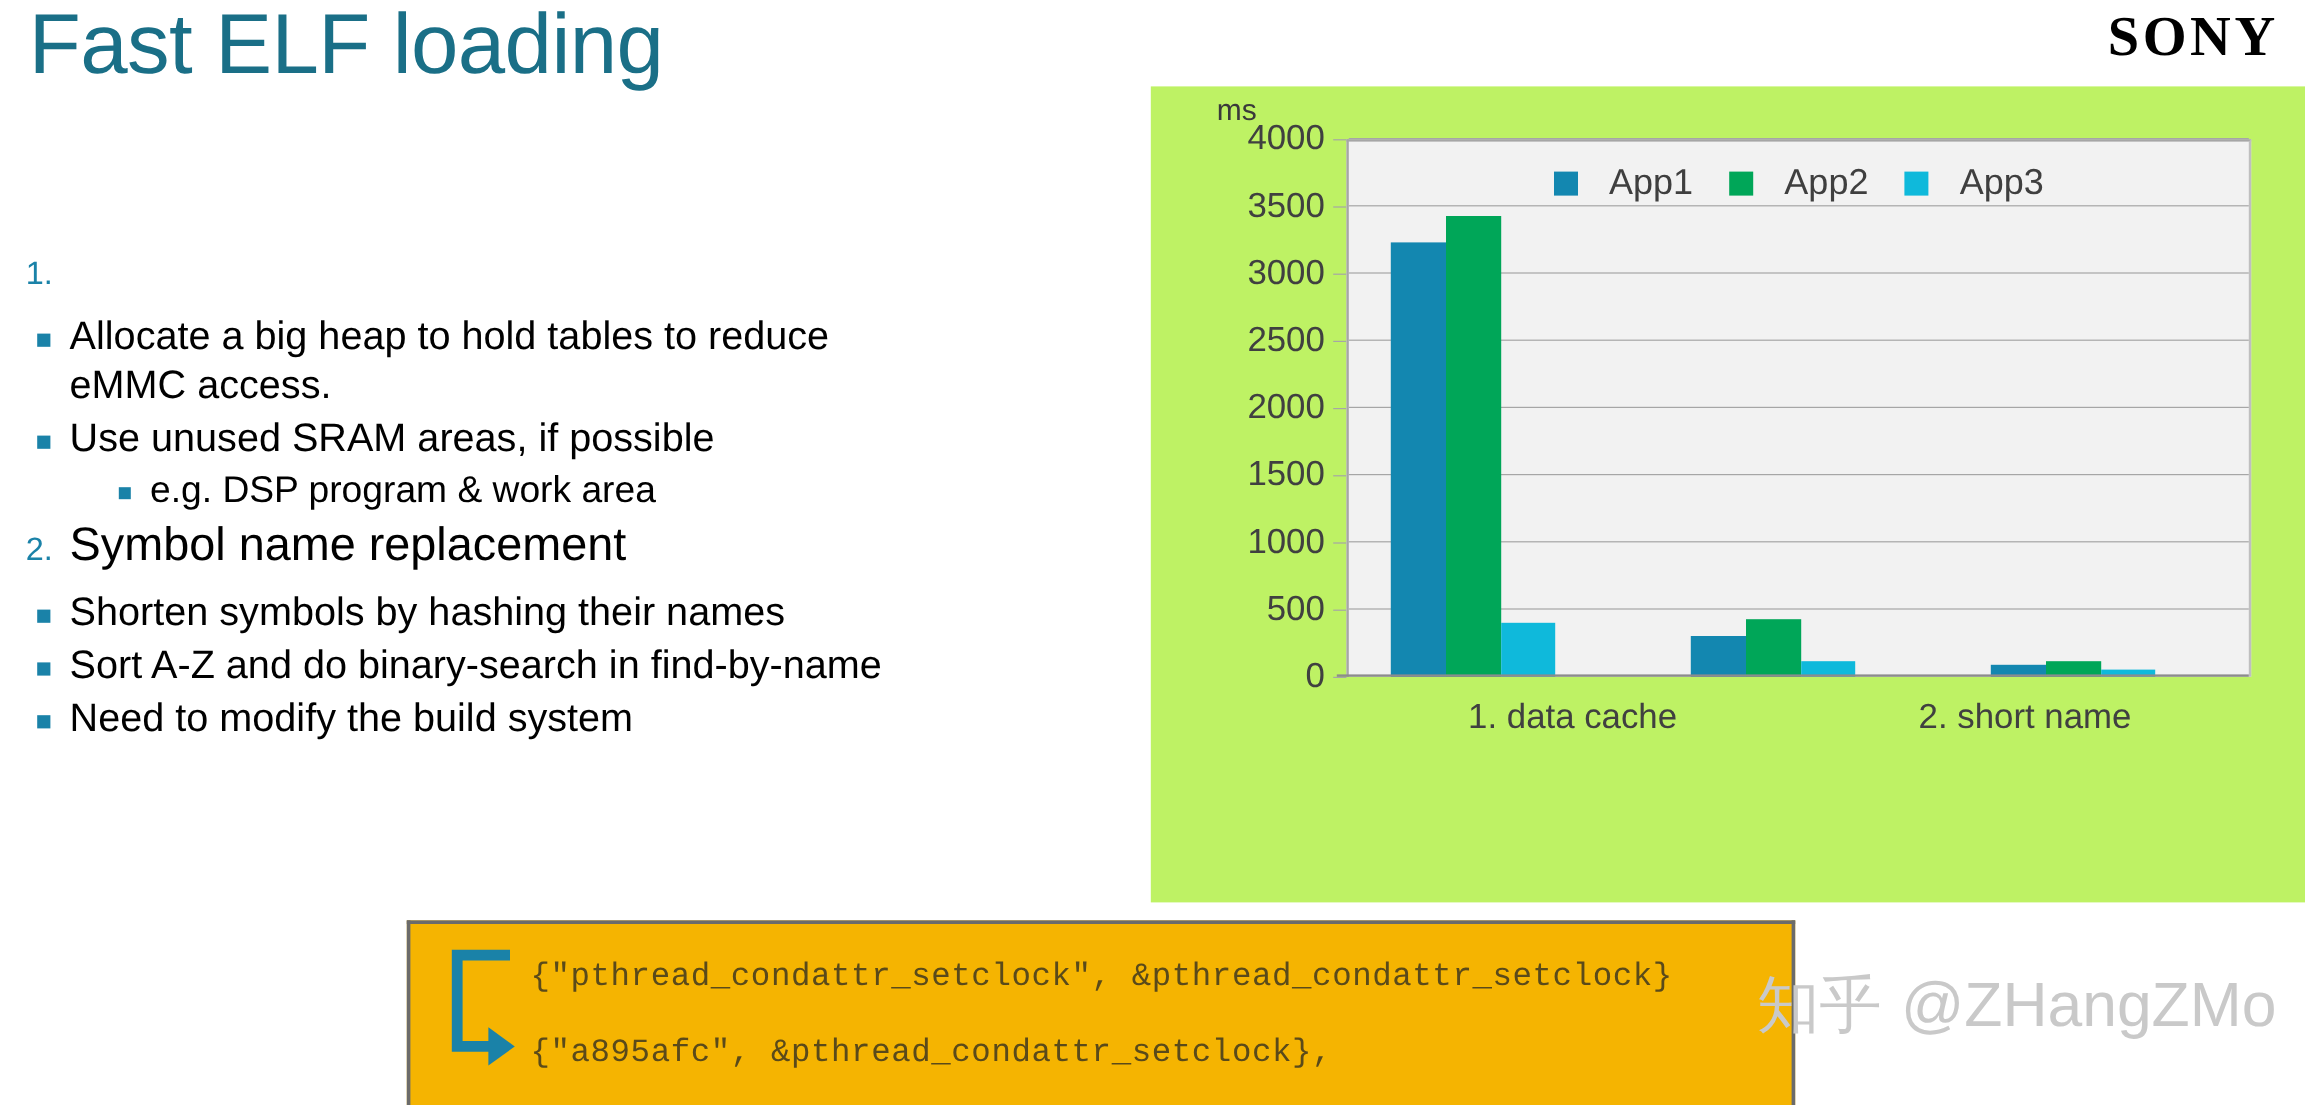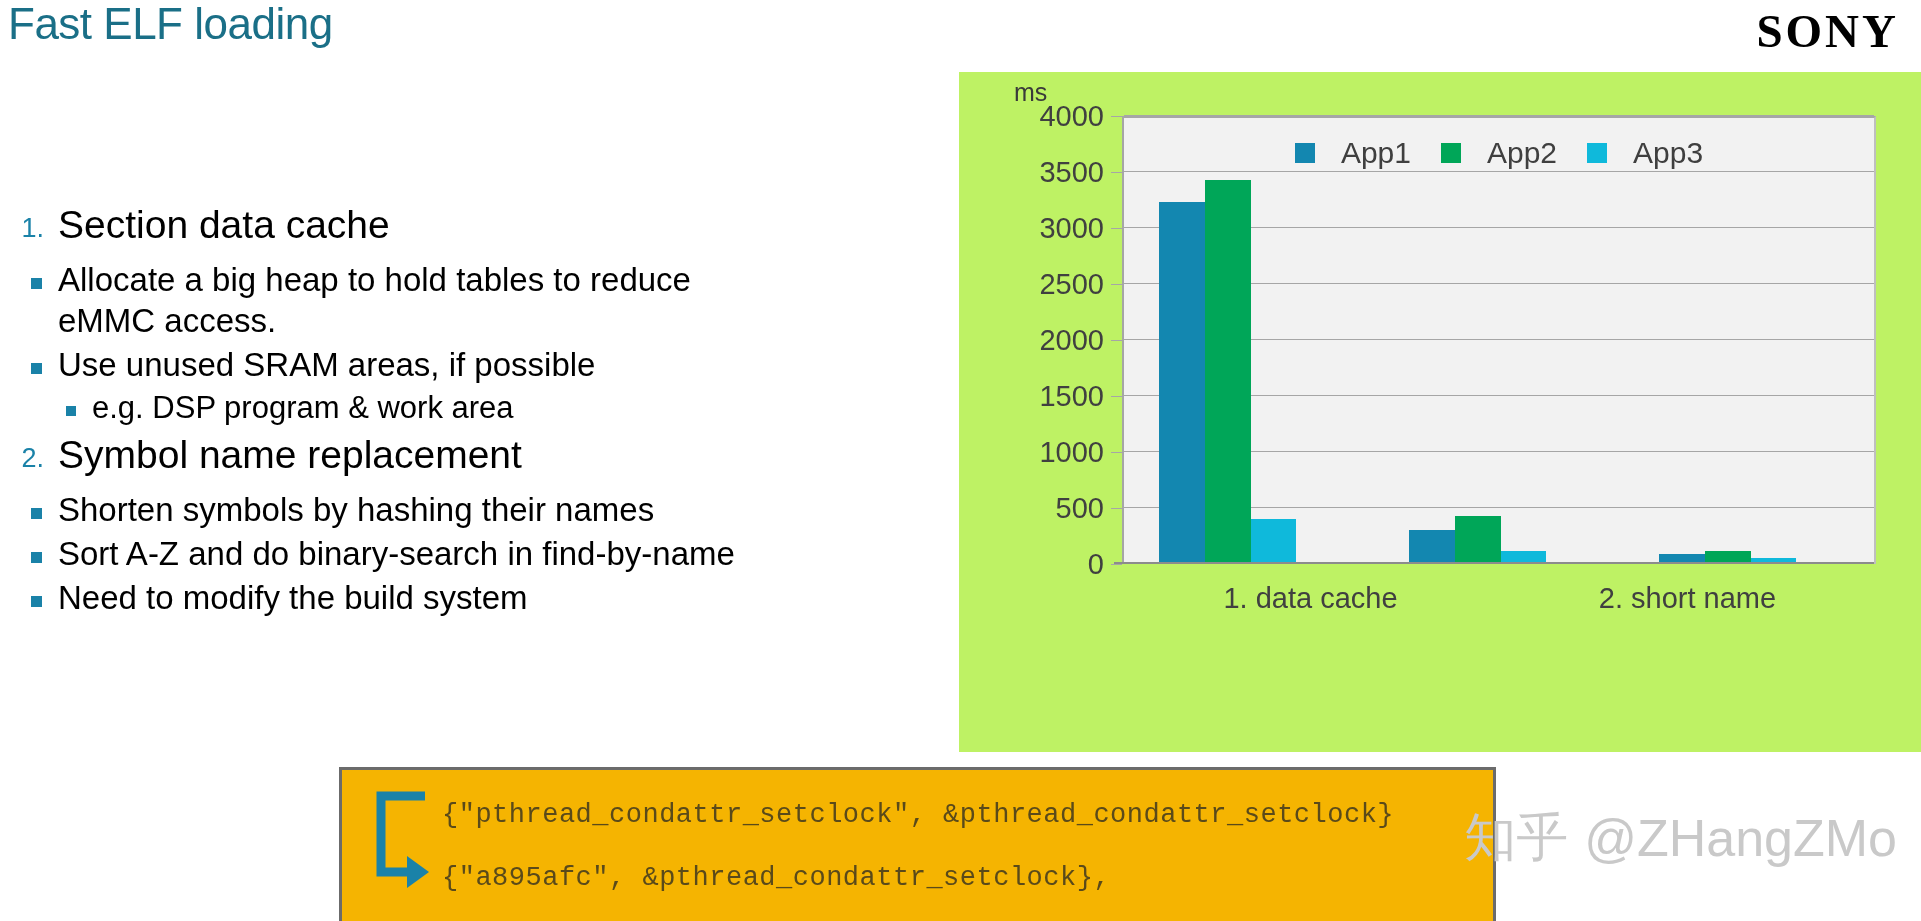--- a/index.html
+++ b/index.html
@@ -7,23 +7,23 @@
   body {
     font-family: "Liberation Sans", sans-serif;
     background: #ffffff;
     position: relative;
     overflow: hidden;
   }
 
   
   #slide-title {
     position: absolute;
-    left: 8px;
+    left: 24px;
     top: 2px;
-    font-size: 44px;
+    font-size: 71px;
     font-weight: 400;
     color: #1a6f87;
     letter-spacing: -0.5px;
     line-height: 1.0;
     white-space: nowrap;
   }
 
   
   #sony-logo {
     position: absolute;
@@ -71,21 +71,21 @@
     padding-right: 16px;
     padding-top: 18px;
   }
   .lvl2 .txt {
     font-size: 33px;
     color: #000;
     line-height: 1.24;
     width: 720px;
   }
 
-  .lvl3 { margin-bottom: 3px; }
+  .lvl3 { margin-bottom: 3px; margin-left: 33px; }
   .lvl3 .mark {
     width: 92px;
     flex: 0 0 92px;
     display: flex;
     justify-content: flex-end;
     padding-right: 16px;
     padding-top: 17px;
   }
   .lvl3 .txt {
     font-size: 31px;
@@ -249,21 +249,20 @@
 <body>
 
 <div id="slide-title">Fast ELF loading</div>
 
 <div id="sony-logo">SONY</div>
 
 <div id="bullet-list">
 
   <div class="row lvl1">
     <span class="num">1.</span>
-    <span class="txt">Section data cache</span>
   </div>
 
   <div class="row lvl2">
     <span class="mark">
         <i class="sq"></i>
       </span>
     <span class="txt">Allocate a big heap to hold tables to reduce eMMC access.</span>
   </div>
 
   <div class="row lvl2">

